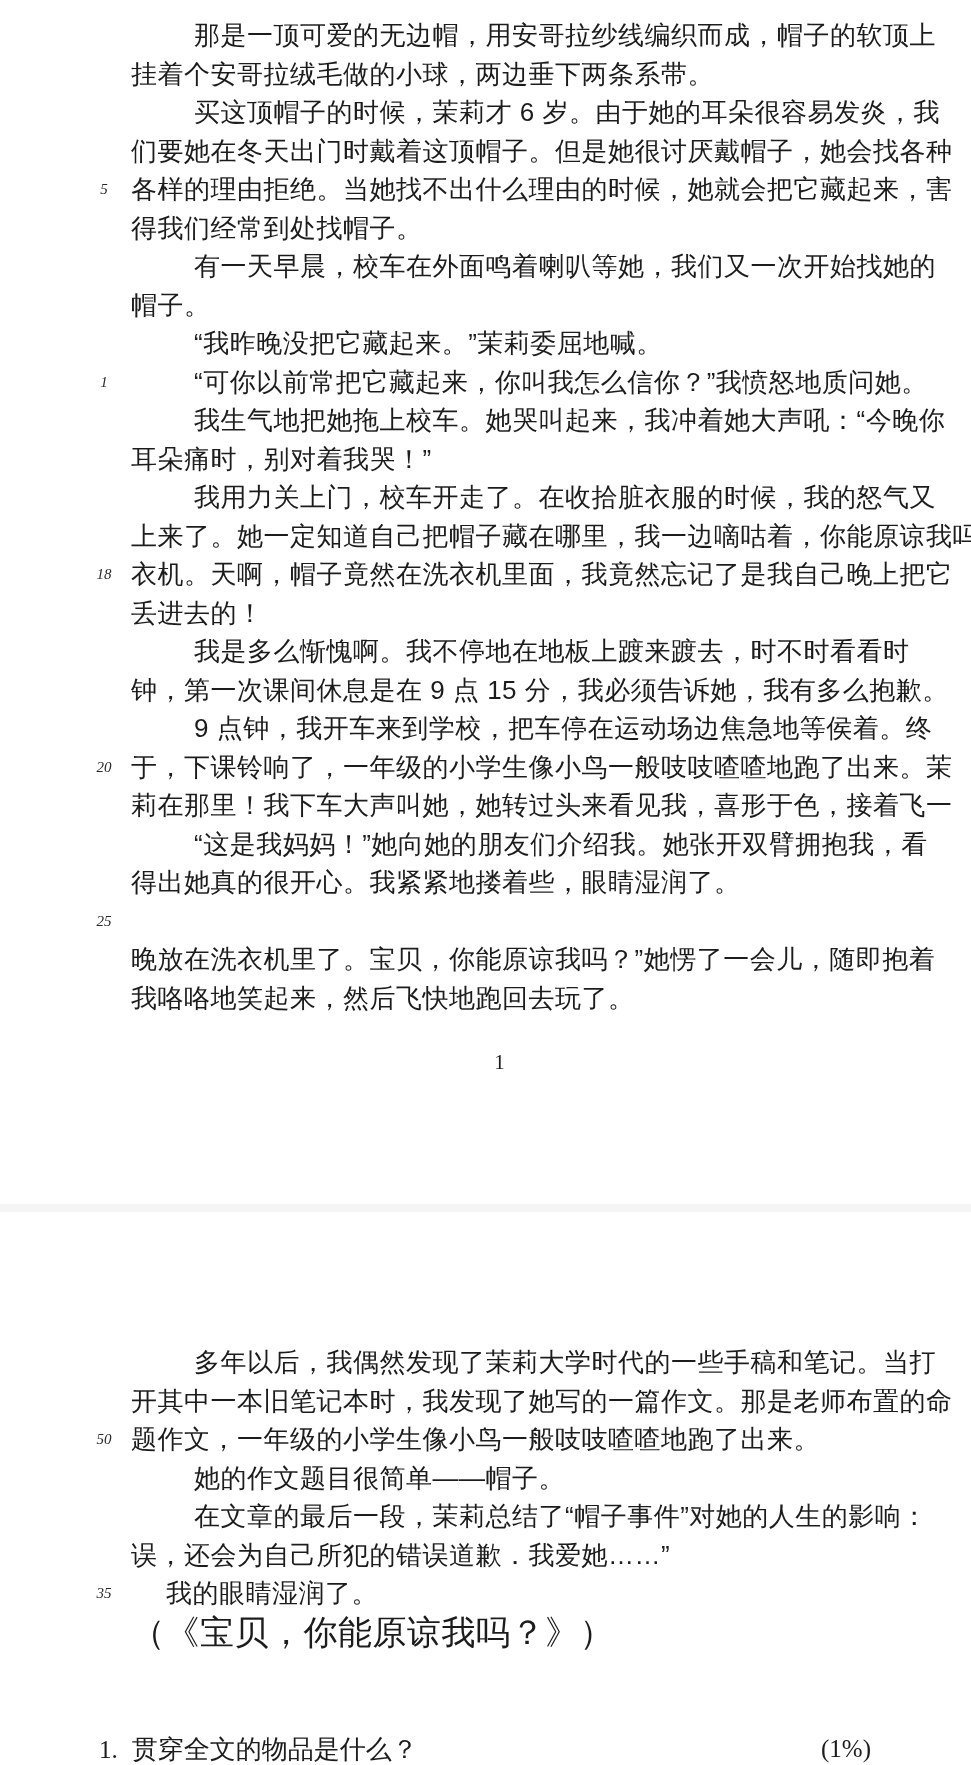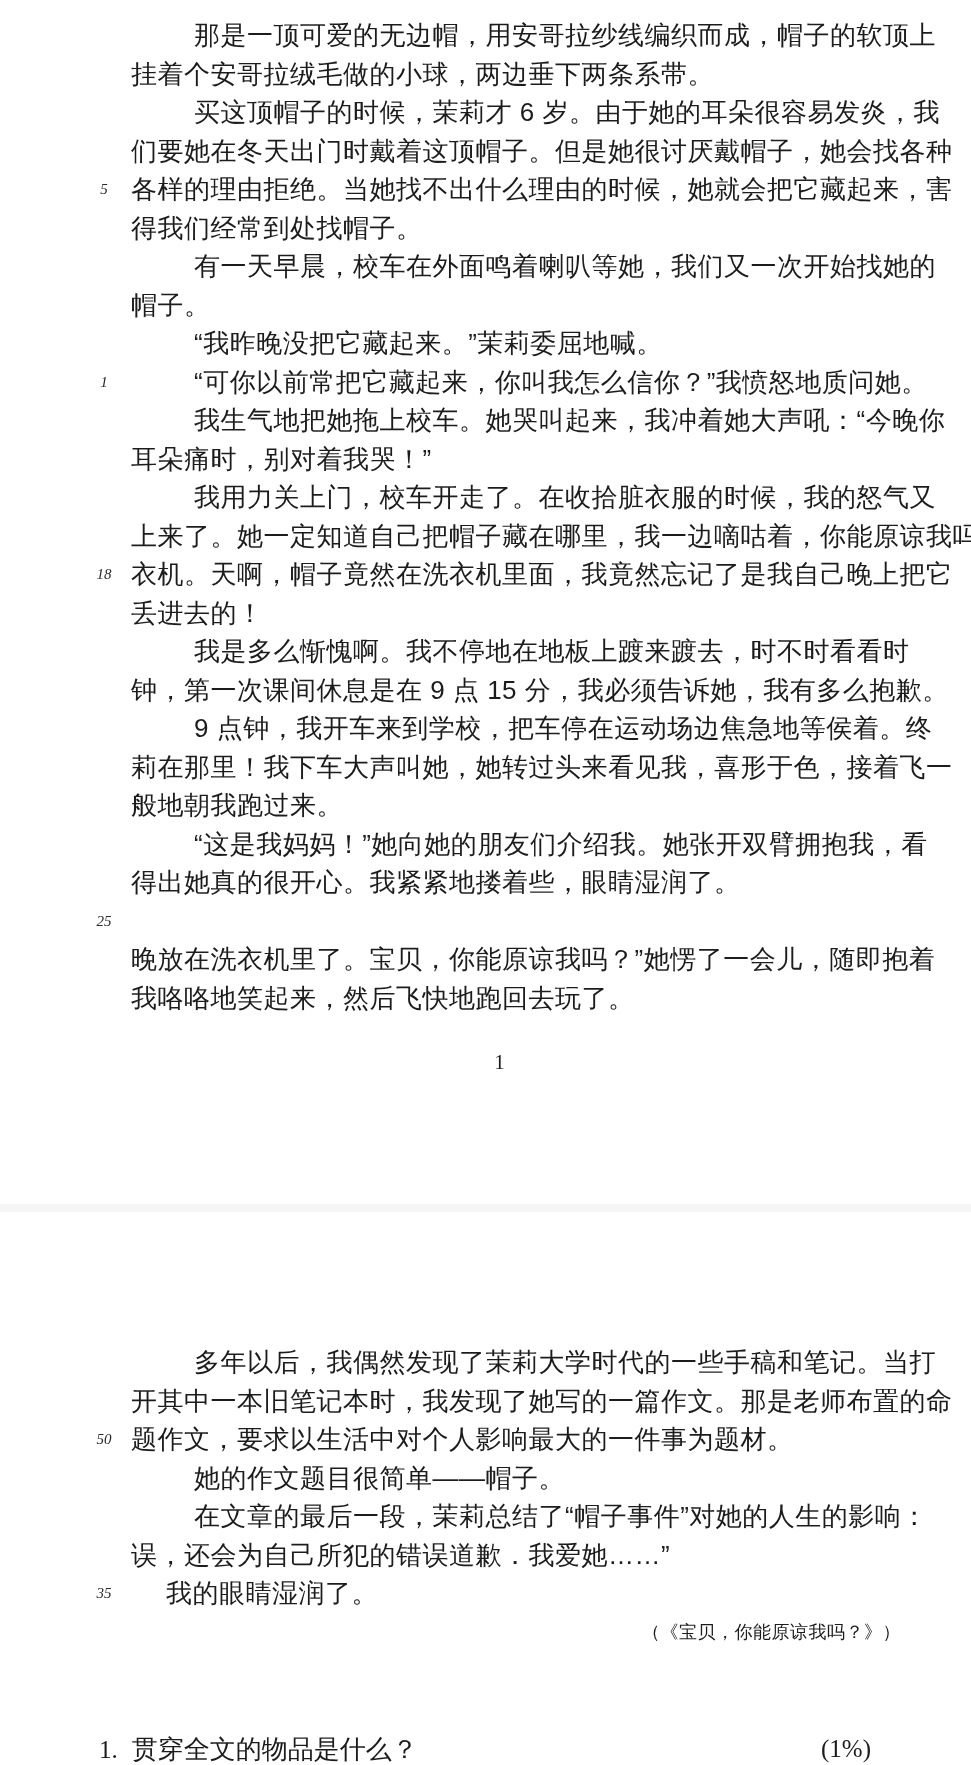--- a/index.html
+++ b/index.html
@@ -72,22 +72,21 @@
     width: 971px;
     text-align: center;
     font-family: "Liberation Serif", serif;
     font-size: 21px;
     color: #1c1c1c;
   }
 
   .attribution {
     height: 38.5px;
     line-height: 38.5px;
-    font-size: 18px;
-    text-align: right;
+    font-size: 34px;
     letter-spacing: 0.5px;
   }
 
   .question {
     position: absolute;
     top: 518px;
     left: 85px;
     width: 802px;
     height: 38px;
     line-height: 38px;
@@ -123,39 +122,39 @@
       <div class="line indent-2"><span class="ln">1</span><span>“可你以前常把它藏起来，你叫我怎么信你？”我愤怒地质问她。</span></div>
       <div class="line indent-2"><span>我生气地把她拖上校车。她哭叫起来，我冲着她大声吼：“今晚你</span></div>
       <div class="line indent-0"><span>耳朵痛时，别对着我哭！”</span></div>
       <div class="line indent-2"><span>我用力关上门，校车开走了。在收拾脏衣服的时候，我的怒气又</span></div>
       <div class="line indent-0"><span>上来了。她一定知道自己把帽子藏在哪里，我一边嘀咕着，你能原谅我吗</span></div>
       <div class="line indent-0"><span class="ln">18</span><span>衣机。天啊，帽子竟然在洗衣机里面，我竟然忘记了是我自己晚上把它</span></div>
       <div class="line indent-0"><span>丢进去的！</span></div>
       <div class="line indent-2"><span>我是多么惭愧啊。我不停地在地板上踱来踱去，时不时看看时</span></div>
       <div class="line indent-0"><span>钟，第一次课间休息是在 9 点 15 分，我必须告诉她，我有多么抱歉。</span></div>
       <div class="line indent-2"><span>9 点钟，我开车来到学校，把车停在运动场边焦急地等侯着。终</span></div>
+      <div class="line indent-0"><span class="ln">20</span><span>于，下课铃响了，一年级的小学生像小鸟一般吱吱喳喳地跑了出来。茉</span></div>
       <div class="line indent-0"><span>莉在那里！我下车大声叫她，她转过头来看见我，喜形于色，接着飞一</span></div>
-      <div class="line indent-0"><span>般地朝我跑过来。</span></div>
       <div class="line indent-2"><span>“这是我妈妈！”她向她的朋友们介绍我。她张开双臂拥抱我，看</span></div>
       <div class="line indent-0"><span>得出她真的很开心。我紧紧地搂着些，眼睛湿润了。</span></div>
       <div class="line indent-2"><span class="ln">25</span></div>
       <div class="line indent-0"><span>晚放在洗衣机里了。宝贝，你能原谅我吗？”她愣了一会儿，随即抱着</span></div>
       <div class="line indent-0"><span>我咯咯地笑起来，然后飞快地跑回去玩了。</span></div>
     </div>
   <div class="pagenum">1</div>
 </div>
 
 <div id="separator"></div>
 
 <div id="page2" class="page">
   <div class="textcol">
     <div id="p2-lines">
         <div class="line indent-2"><span>多年以后，我偶然发现了茉莉大学时代的一些手稿和笔记。当打</span></div>
         <div class="line indent-0"><span>开其中一本旧笔记本时，我发现了她写的一篇作文。那是老师布置的命</span></div>
-        <div class="line indent-0"><span class="ln">50</span><span>题作文，要求以生活中对个人影响最大的一件事为题材。</span></div>
+        <div class="line indent-0"><span class="ln">50</span><span>题作文，一年级的小学生像小鸟一般吱吱喳喳地跑了出来。</span></div>
         <div class="line indent-2"><span>她的作文题目很简单——帽子。</span></div>
         <div class="line indent-2"><span>在文章的最后一段，茉莉总结了“帽子事件”对她的人生的影响：</span></div>
         <div class="line indent-0"><span>误，还会为自己所犯的错误道歉．我爱她……”</span></div>
         <div class="line indent-1"><span class="ln">35</span><span>我的眼睛湿润了。</span></div>
       </div>
     <div class="attribution">（《宝贝，你能原谅我吗？》）</div>
   </div>
   <div class="question">
     <span class="qnum">1.</span><span>贯穿全文的物品是什么？</span>
     <span class="qscore">(1%)</span>

